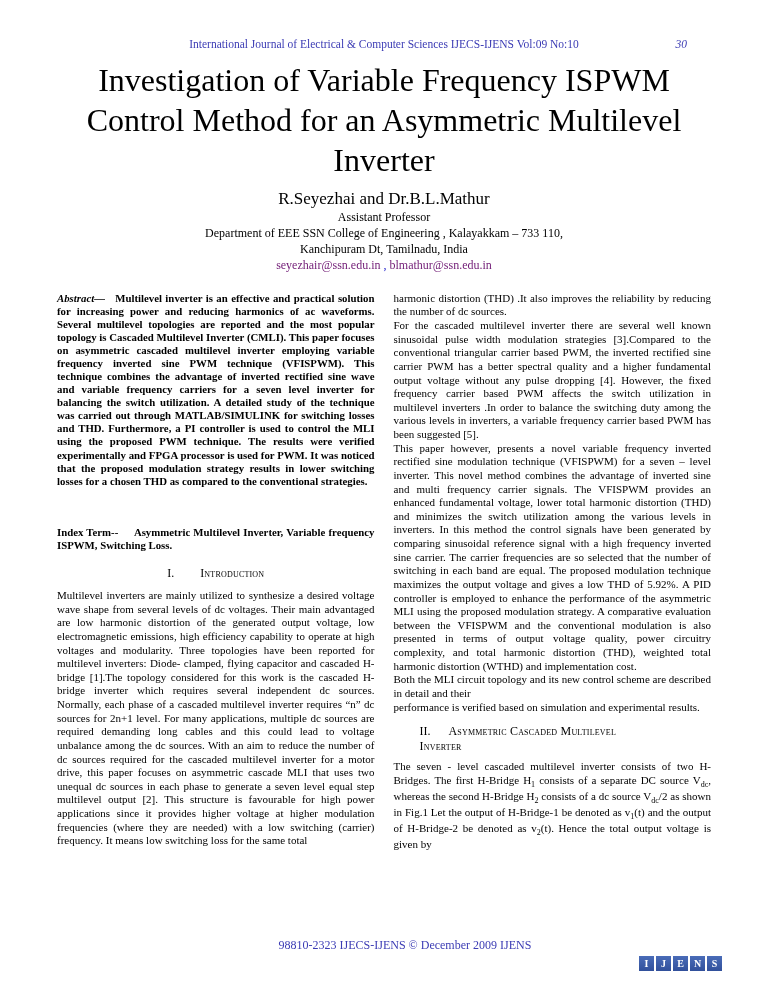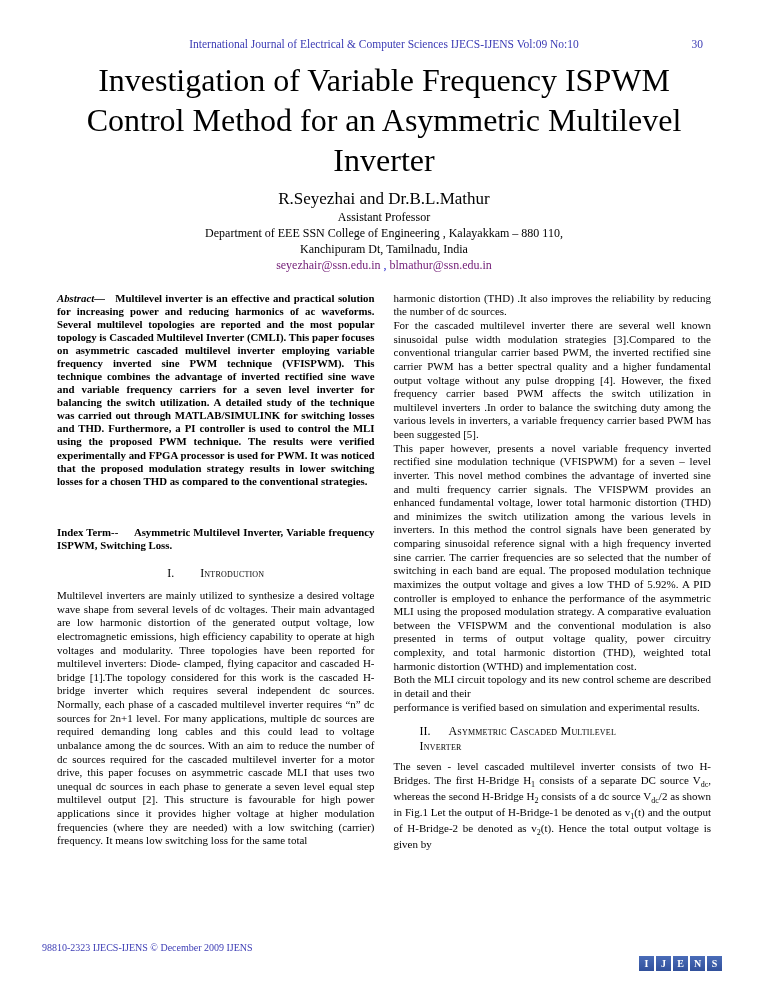--- a/index.html
+++ b/index.html
@@ -19,22 +19,23 @@
   
   .running-head {
     position: relative;
     text-align: center;
     font-size: 11.5px;
     color: #3B3BB4;
     margin-bottom: 10px;
   }
   .running-head .page-number {
     position: absolute;
-    right: 8px; top: 0;
+    right: 24px; top: 0;
     color: #3B3BB4;
+    font-style: italic;
   }
   
   .paper-title {
     font-size: 32px;
     font-weight: normal;
     line-height: 1.25;
     text-align: center;
     max-width: 600px;
     margin: 10px auto 8px auto;
   }
@@ -95,21 +96,22 @@
     padding-right: 62px;
     margin: 10px 0 6px 0;
   }
   .heading-indent .sec-num { margin-right: 18px; }
   sub { font-size: 8px; }
   
   .footer-line {
     position: absolute;
     left: 0; bottom: 26px;
     width: 100%;
-    font-size: 10px;
+    text-align: center;
+    font-size: 12px;
     color: #3B3BB4;
     padding-left: 42px;
   }
   .ijens-logo {
     position: absolute;
     right: 46px; bottom: 8px;
     display: flex;
     gap: 2px;
   }
   .logo-box {
@@ -132,21 +134,21 @@
   <div class="running-head">
     <span>International Journal of Electrical &amp; Computer Sciences IJECS-IJENS Vol:09 No:10</span>
     <span class="page-number">30</span>
   </div>
 
   <h1 class="paper-title">Investigation of Variable Frequency ISPWM Control Method for an Asymmetric Multilevel Inverter</h1>
 
   <div class="authors">
     <div class="author-names">R.Seyezhai and Dr.B.L.Mathur</div>
     <div>Assistant Professor</div>
-    <div>Department of EEE SSN College of Engineering , Kalayakkam – 880 110,</div>
+    <div>Department of EEE SSN College of Engineering , Kalayakkam – 733 110,</div>
     <div>Kanchipuram Dt, Tamilnadu, India</div>
     <div class="emails">
       <a>seyezhair@ssn.edu.in</a><span> , </span><a>blmathur@ssn.edu.in</a>
     </div>
   </div>
 
   <div class="columns">
 
     <div class="col">
       <p class="abstract"><span class="abstract-label">Abstract—</span>&nbsp;&nbsp;&nbsp;<span>Multilevel inverter is an effective and practical solution for increasing power and reducing harmonics of ac waveforms. Several multilevel topologies are reported and the most popular topology is Cascaded Multilevel Inverter (CMLI). This paper focuses on asymmetric cascaded multilevel inverter employing variable frequency inverted sine PWM technique (VFISPWM). This technique combines the advantage of inverted rectified sine wave and variable frequency carriers for a seven level inverter for balancing the switch utilization. A detailed study of the technique was carried out through MATLAB/SIMULINK for switching losses and THD. Furthermore, a PI controller is used to control the MLI using the proposed PWM technique. The results were verified experimentally and FPGA processor is used for PWM. It was noticed that the proposed modulation strategy results in lower switching losses for a chosen THD as compared to the conventional strategies.</span></p>

